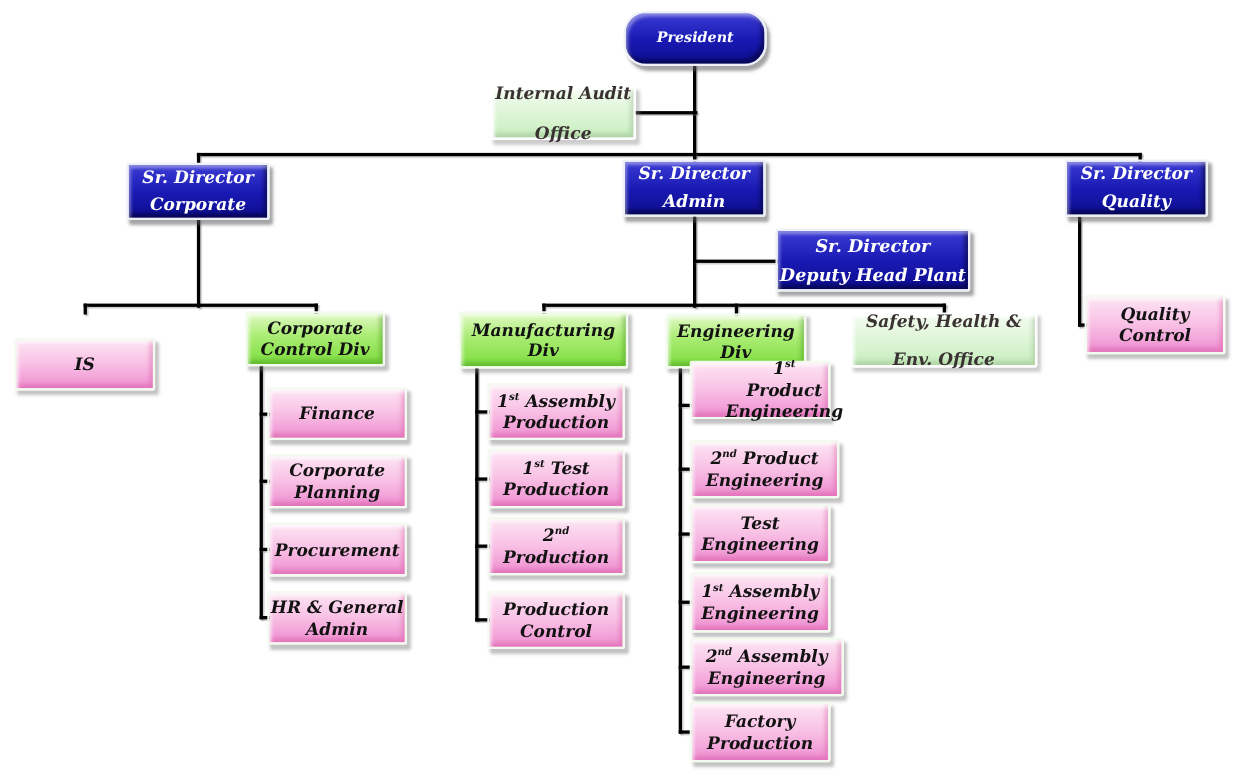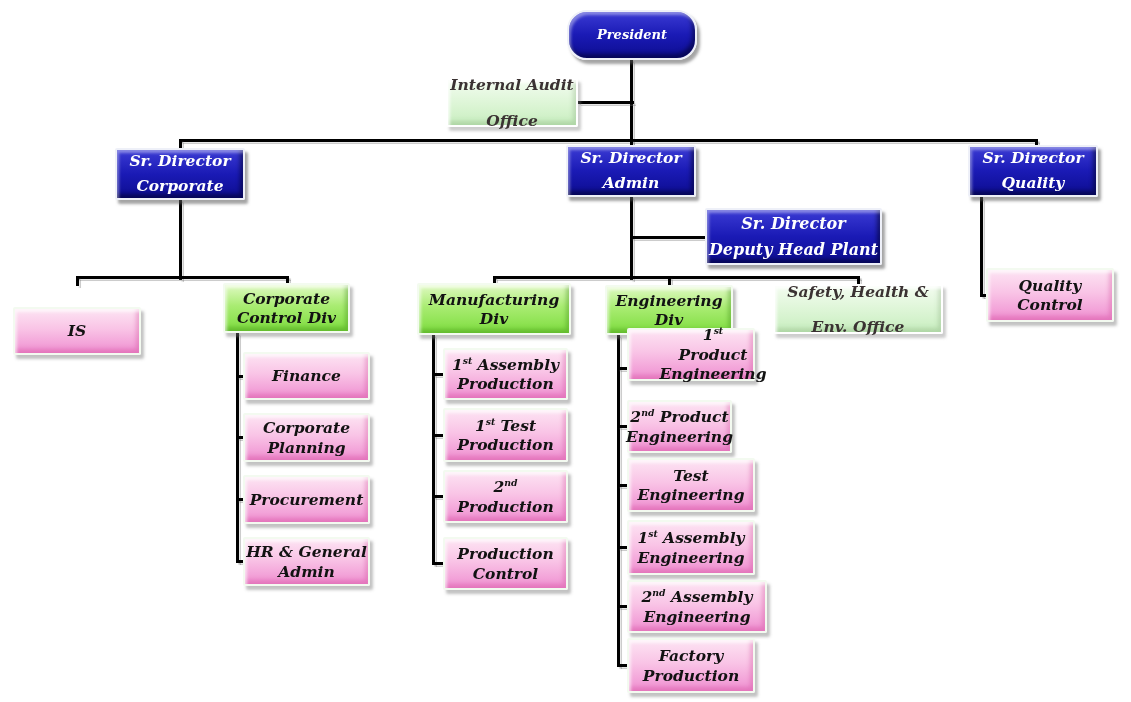--- a/index.html
+++ b/index.html
@@ -171,21 +171,21 @@
       <span class="lbl-line"><span>Production</span></span>
     </div>
     <div class="box pink" style="left: 443px; top: 537px; width: 125px; height: 53px;">
       <span class="lbl-line"><span>Production</span></span>
       <span class="lbl-line"><span>Control</span></span>
     </div>
     <div class="box pink" style="left: 627px; top: 328px; width: 128px; height: 53px; padding-left: 44px;">
       <span class="lbl-line"><span>1</span><sup>st</sup><span> Product</span></span>
       <span class="lbl-line"><span>Engineering</span></span>
     </div>
-    <div class="box pink" style="left: 627px; top: 400px; width: 105px; height: 53px; text-align: center;">
+    <div class="box pink" style="left: 627px; top: 400px; width: 136px; height: 53px; text-align: center;">
       <span class="lbl-line"><span>2</span><sup>nd</sup><span> Product</span></span>
       <span class="lbl-line"><span>Engineering</span></span>
     </div>
     <div class="box pink" style="left: 627px; top: 458px; width: 128px; height: 54px;">
       <span class="lbl-line"><span>Test</span></span>
       <span class="lbl-line"><span>Engineering</span></span>
     </div>
     <div class="box pink" style="left: 627px; top: 520px; width: 128px; height: 55px;">
       <span class="lbl-line"><span>1</span><sup>st</sup><span> Assembly</span></span>
       <span class="lbl-line"><span>Engineering</span></span>

